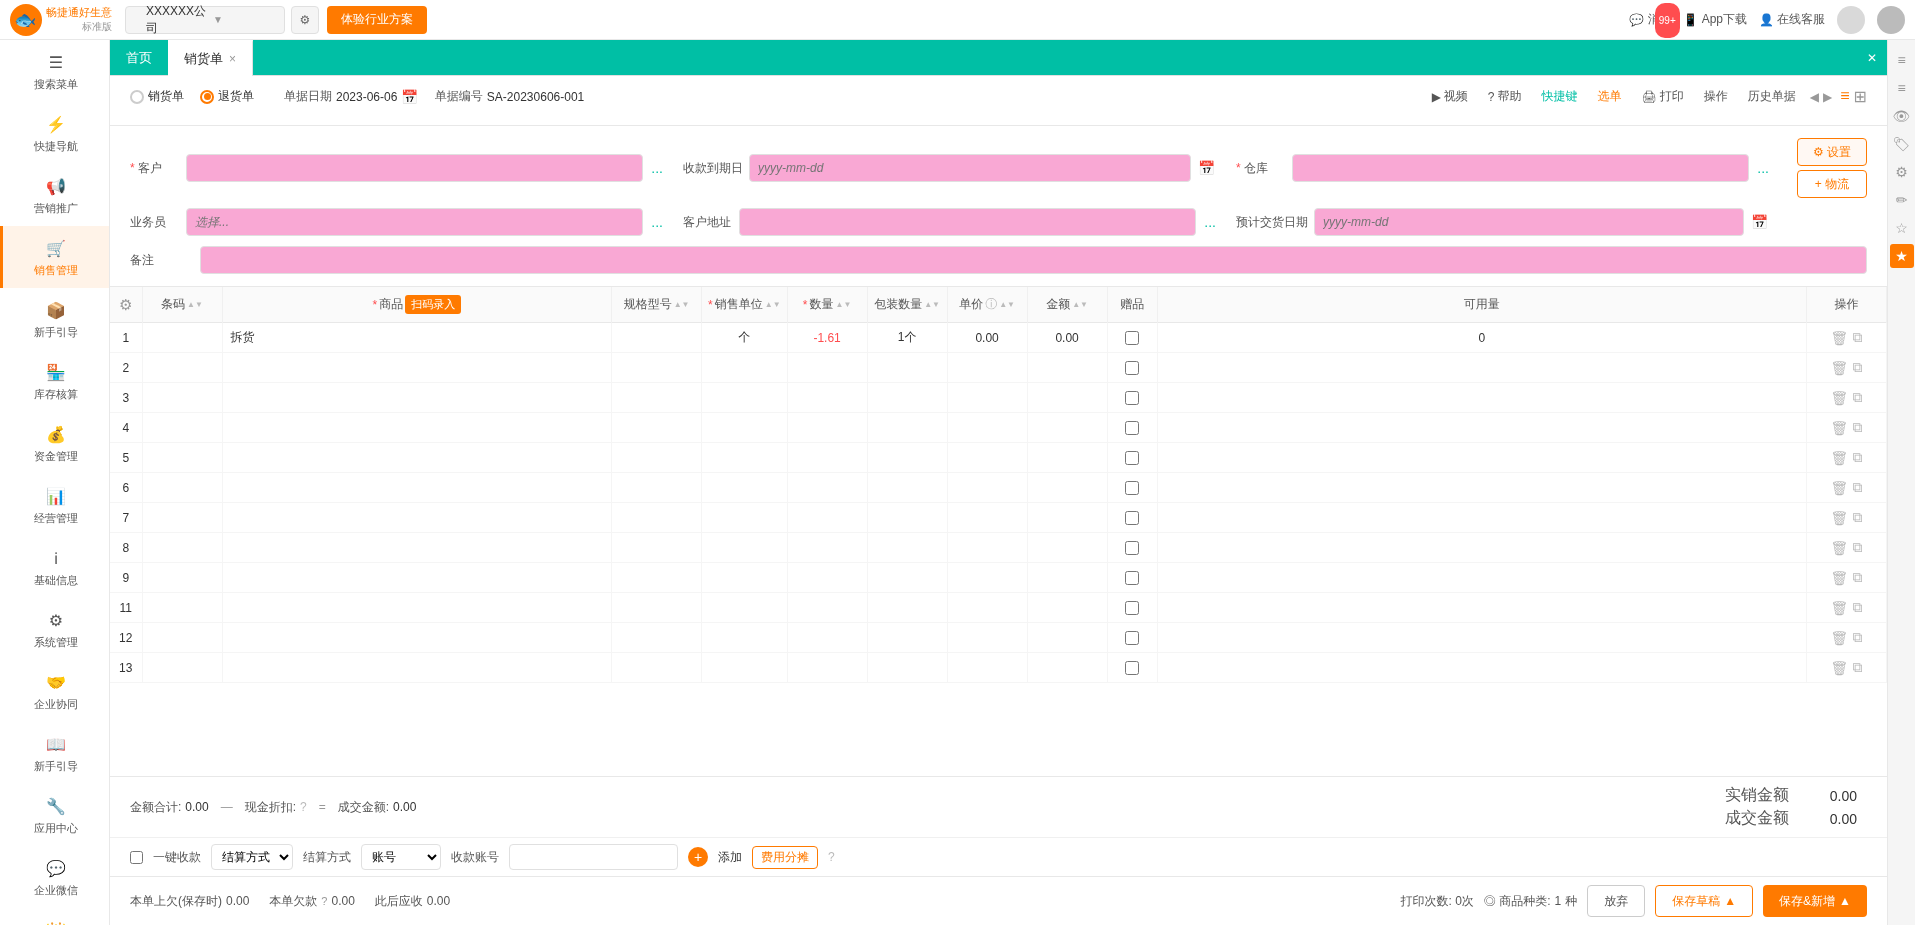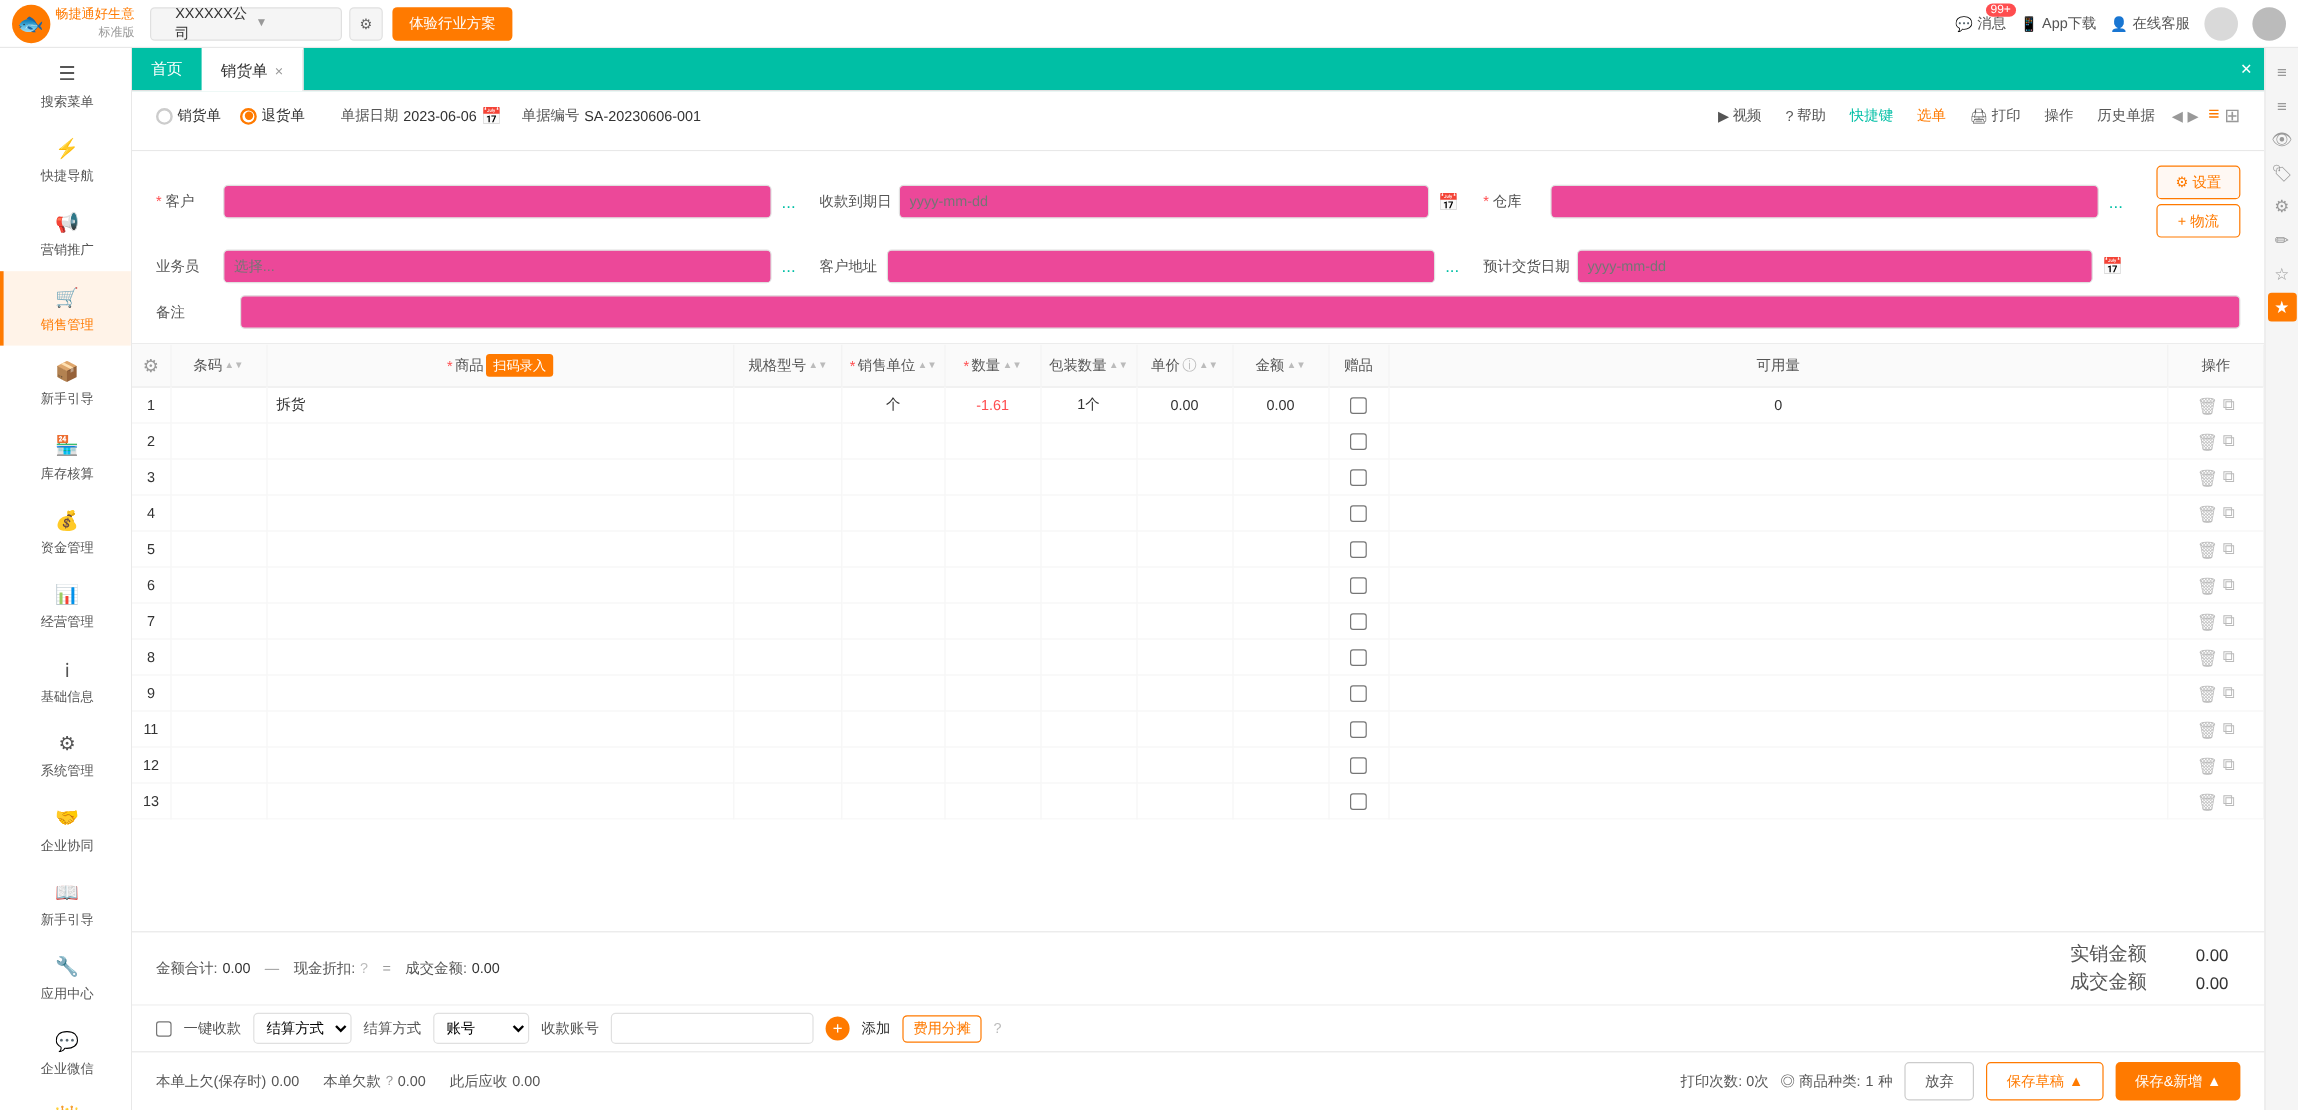--- a/index.html
+++ b/index.html
@@ -85,21 +85,21 @@
       cursor: pointer;
       color: #555;
       font-size: 12px;
       position: relative;
     }
     .badge {
       background: #ff4d4f;
       color: white;
       border-radius: 10px;
       font-size: 10px;
-      padding: 0 4px;
+      padding: 12px 4px;
       position: absolute;
       top: -8px;
       right: -8px;
       min-width: 18px;
       text-align: center;
     }
     .avatar {
       width: 28px; height: 28px;
       background: #d9d9d9;
       border-radius: 50%;
@@ -267,22 +267,23 @@
       color: #ff4d4f;
     }
     .field-input {
       flex: 1;
       height: 28px;
       border: 1px solid #e0e0e0;
       border-radius: 4px;
       padding: 0 8px;
       font-size: 12px;
       outline: none;
-      background: #ec4899;
+      background: #f9a8d4;
       color: #333;
+      font-style: italic;
     }
     .field-dots {
       color: #00bfa5;
       cursor: pointer;
       font-size: 14px;
       margin-left: 2px;
     }
     .field-cal {
       color: #00bfa5;
       cursor: pointer;

